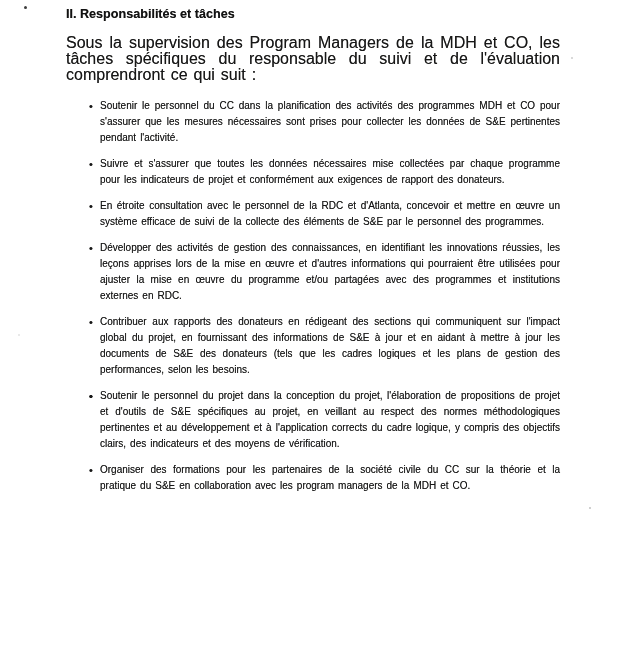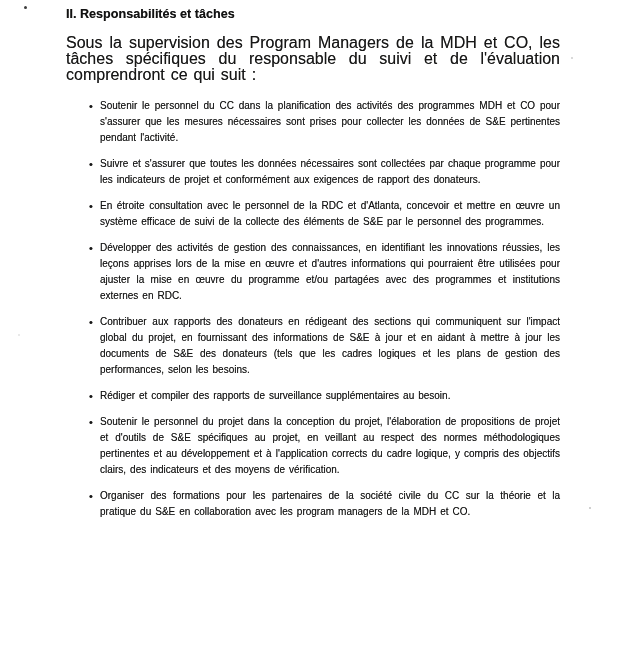--- a/index.html
+++ b/index.html
@@ -91,37 +91,36 @@
       <p class="intro">Sous la supervision des Program Managers de la MDH et CO, les tâches spécifiques du responsable du suivi et de l'évaluation comprendront ce qui suit :</p>
 
       <ul class="bullets">
 
       <li>
           <span class="marker"></span>
           <span class="btext">Soutenir le personnel du CC dans la planification des activités des programmes MDH et CO pour s'assurer que les mesures nécessaires sont prises pour collecter les données de S&amp;E pertinentes pendant l'activité.</span>
         </li>
           <li>
           <span class="marker"></span>
-          <span class="btext">Suivre et s'assurer que toutes les données nécessaires sont collectées par chaque programme pour les indicateurs de projet et conformément aux exigences de rapport des donateurs.</span>
+          <span class="btext">Suivre et s'assurer que toutes les données nécessaires mise collectées par chaque programme pour les indicateurs de projet et conformément aux exigences de rapport des donateurs.</span>
         </li>
           <li>
           <span class="marker"></span>
           <span class="btext">En étroite consultation avec le personnel de la RDC et d'Atlanta, concevoir et mettre en œuvre un système efficace de suivi de la collecte des éléments de S&amp;E par le personnel des programmes.</span>
         </li>
           <li>
           <span class="marker"></span>
           <span class="btext">Développer des activités de gestion des connaissances, en identifiant les innovations réussies, les leçons apprises lors de la mise en œuvre et d'autres informations qui pourraient être utilisées pour ajuster la mise en œuvre du programme et/ou partagées avec des programmes et institutions externes en RDC.</span>
         </li>
           <li>
           <span class="marker"></span>
           <span class="btext">Contribuer aux rapports des donateurs en rédigeant des sections qui communiquent sur l'impact global du projet, en fournissant des informations de S&amp;E à jour et en aidant à mettre à jour les documents de S&amp;E des donateurs (tels que les cadres logiques et les plans de gestion des performances, selon les besoins.</span>
         </li>
           <li>
           <span class="marker"></span>
-          <span class="btext">Rédiger et compiler des rapports de surveillance supplémentaires au besoin.</span>
         </li>
           <li>
           <span class="marker"></span>
           <span class="btext">Soutenir le personnel du projet dans la conception du projet, l'élaboration de propositions de projet et d'outils de S&amp;E spécifiques au projet, en veillant au respect des normes méthodologiques pertinentes et au développement et à l'application corrects du cadre logique, y compris des objectifs clairs, des indicateurs et des moyens de vérification.</span>
         </li>
           <li>
           <span class="marker"></span>
           <span class="btext">Organiser des formations pour les partenaires de la société civile du CC sur la théorie et la pratique du S&amp;E en collaboration avec les program managers de la MDH et CO.</span>
         </li>
         </ul>

